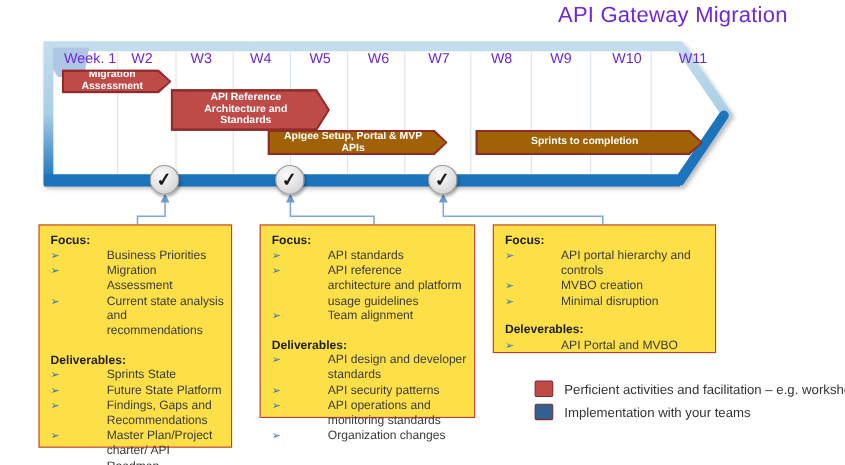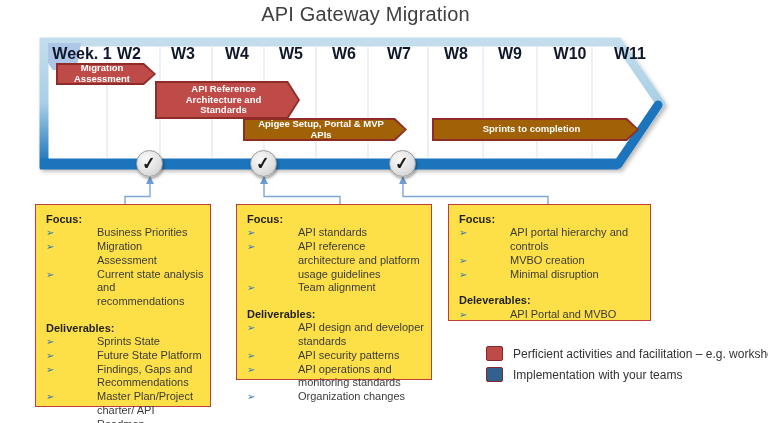--- a/index.html
+++ b/index.html
@@ -1,29 +1,29 @@
 <!DOCTYPE html>
 <html><head>
 <meta charset="utf-8">
 <style>
   * { margin:0; padding:0; box-sizing:border-box; }
   html,body { width:768px; height:423px; background:#ffffff; overflow:hidden;
               font-family:"Liberation Sans", sans-serif; }
   #canvas { position:relative; width:768px; height:423px; background:#fff; }
 
   
-  .title { position:absolute; top:3px; left:0; width:716px; text-align:center;
-           font-size:20px; font-weight:400; color:#404040; letter-spacing:0.2px;padding-left:15px; }
+  .title { position:absolute; top:3px; left:0; width:716px; text-align:right;
+           font-size:20px; font-weight:400; color:#6d28d9; letter-spacing:0.2px;padding-left:15px; }
 
   
   #baseSvg { position:absolute; top:0; left:0; z-index:0; }
 
   
   .week-label { position:absolute; top:45px; transform:translateX(-50%);
-                font-size:16px; font-weight:700; color:#0f172a; z-index:2; white-space:nowrap; }
+                font-size:13px; font-weight:400; color:#6d28d9; z-index:2; white-space:nowrap; }
   .week-flag { position:absolute; left:48px; top:43px; width:33px; height:27px;
                background:#AEC7E7; z-index:1;
                clip-path:polygon(0 0, 100% 0, 86% 100%, 14% 100%, 0 74%); }
 
   
   .bar { position:absolute; z-index:2;
          clip-path:polygon(0 0, calc(100% - 12px) 0, 100% 50%, calc(100% - 12px) 100%, 0 100%);
          background:#8E2C2A; filter:drop-shadow(1px 2px 1px rgba(0,0,0,0.25)); }
   .bar-inner { position:absolute; inset:2px;
          clip-path:polygon(0 0, calc(100% - 11px) 0, 100% 50%, calc(100% - 11px) 100%, 0 100%);

